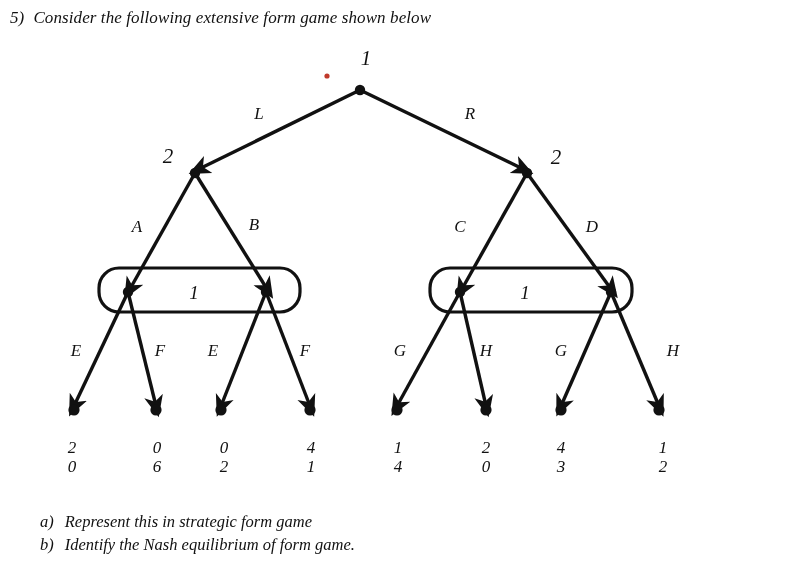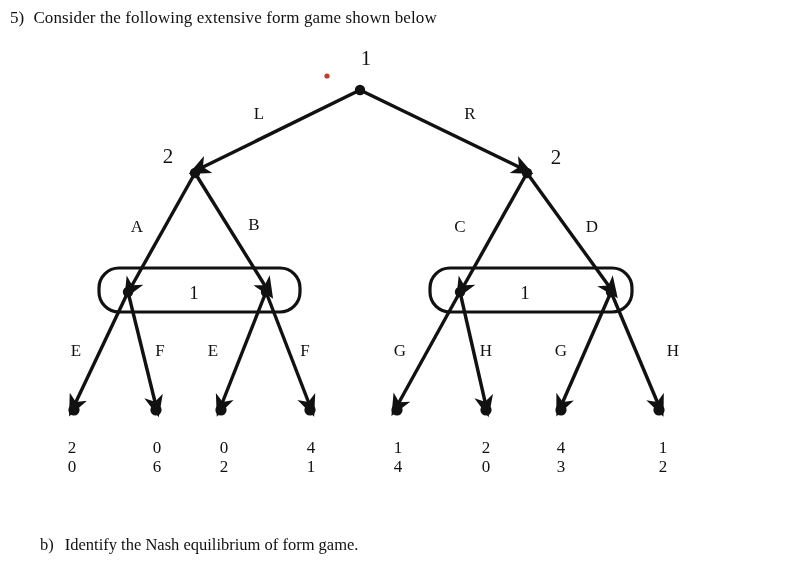--- a/index.html
+++ b/index.html
@@ -12,20 +12,21 @@
     background: #ffffff;
     font-family: "Liberation Serif", "DejaVu Serif", serif;
     color: #111111;
     position: relative;
     overflow: hidden;
   }
   #page {
     position: relative;
     width: 787px;
     height: 472px;
+    font-style: italic;
   }
 
   
   .q-head {
     position: absolute;
     left: 10px;
     top: 8px;
     font-size: 17px;
     letter-spacing: 0.1px;
     white-space: nowrap;
@@ -196,17 +197,20 @@
   </div>
   <div class="payoff" style="left:561px; top:438px;">
     <div>4</div>
     <div>3</div>
   </div>
   <div class="payoff" style="left:663px; top:438px;">
     <div>1</div>
     <div>2</div>
   </div>
 
+  <div class="sub-q" id="sub-a">
+    <span class="marker">a)</span><span>Represent this in strategic form game</span>
+  </div>
   <div class="sub-q" id="sub-b">
     <span class="marker">b)</span><span>Identify the Nash equilibrium of form game.</span>
   </div>
 
 </div>
 
 </body></html>

